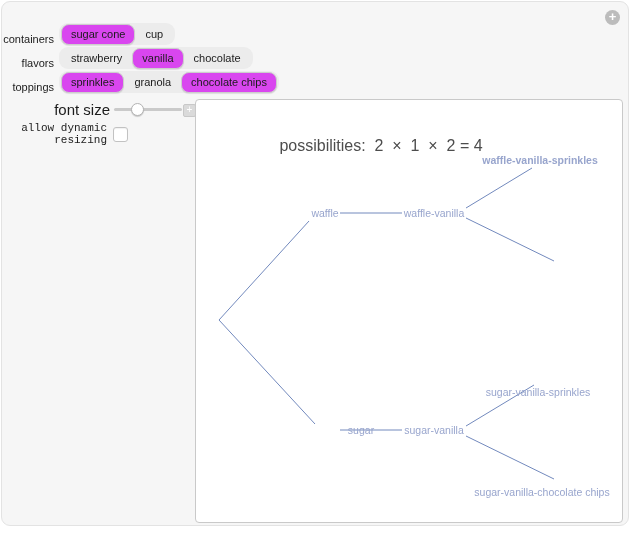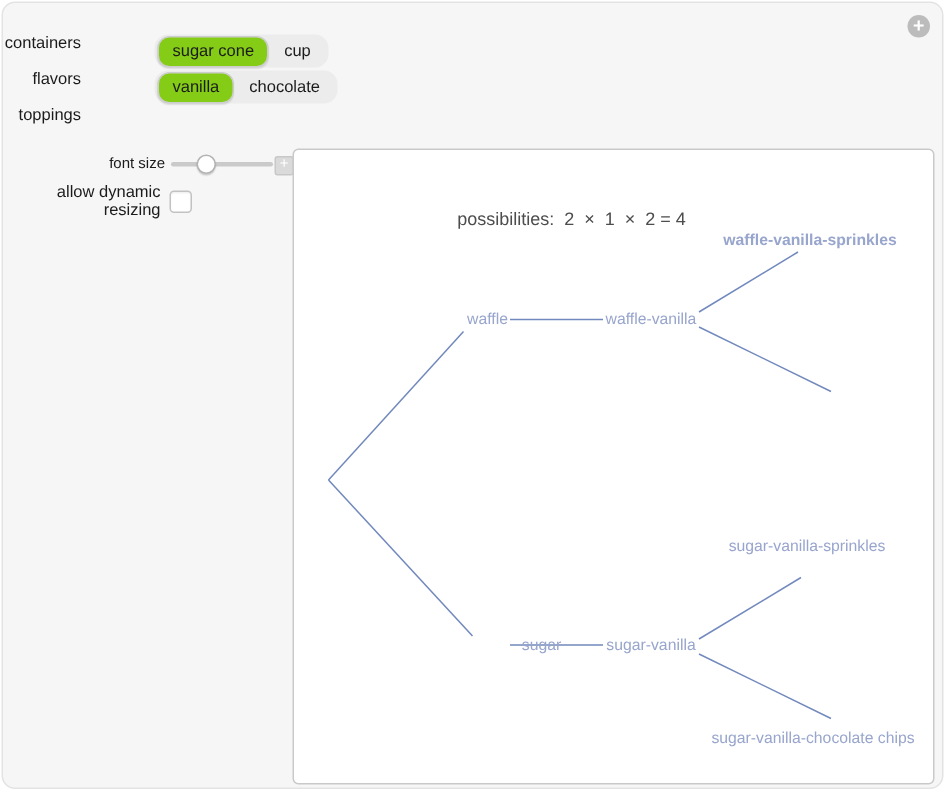--- a/index.html
+++ b/index.html
@@ -12,77 +12,77 @@
     position:absolute;left:1px;top:1px;width:626px;height:523px;
     background:#f6f6f6;border:1px solid #e3e3e3;border-radius:9px;
   }
   
   .expand-btn{
     position:absolute;left:603px;top:8px;width:15px;height:15px;border-radius:50%;
     background:#bcbcbc;color:#ffffff;font-size:13px;line-height:14px;text-align:center;
     font-weight:bold;cursor:pointer;user-select:none;
   }
   
-  .ctl-row{position:absolute;left:0;display:flex;align-items:flex-start;gap:44px;}
+  .ctl-row{position:absolute;left:0;display:flex;align-items:flex-end;}
   .ctl-label{
     width:52px;text-align:right;font-size:11px;color:#1b1b1b;flex:none;margin-right:5px;
   }
   .setter-bar{
     display:inline-flex;align-items:center;background:#ececec;border-radius:9px;
     padding:1px 2px;height:22px;box-sizing:border-box;
   }
   .opt{
     font-size:11px;color:#1b1b1b;padding:3px 9px;border-radius:8px;border:1px solid transparent;
     background:transparent;cursor:pointer;white-space:nowrap;line-height:13px;
   }
   .opt.sel{
-    background:#84cc16;border-color:#cdcdcd;box-shadow:0 1px 1px rgba(0,0,0,0.10);
+    background:#d946ef;border-color:#cdcdcd;box-shadow:0 1px 1px rgba(0,0,0,0.10);
   }
   
   .slider-row{position:absolute;left:0;top:99px;height:16px;display:flex;align-items:center;}
-  .slider-label{width:108px;text-align:right;font-size:10px;color:#1b1b1b;flex:none;}
+  .slider-label{width:108px;text-align:right;font-size:15px;color:#1b1b1b;flex:none;}
   .slider-track-wrap{position:relative;width:68px;height:16px;margin-left:4px;flex:none;cursor:pointer;}
   .slider-track{position:absolute;left:0;top:7px;width:68px;height:3px;background:#cacaca;border-radius:2px;}
   .slider-thumb{
     position:absolute;top:2px;left:calc(34% - 6px);width:11px;height:11px;border-radius:50%;
     background:#ffffff;border:1px solid #b3b3b3;box-shadow:0 1px 1px rgba(0,0,0,0.18);cursor:pointer;
   }
   .stepper-btn{
     position:absolute;left:181px;top:102px;width:11px;height:11px;background:#dadada;
     border:1px solid #c8c8c8;border-radius:2px;color:#ffffff;font-size:10px;line-height:9px;
     text-align:center;cursor:pointer;user-select:none;
   }
   
   .check-row{position:absolute;left:0;top:120px;display:flex;align-items:center;}
-  .check-label{width:105px;text-align:right;font-size:11px;color:#1b1b1b;flex:none;margin-right:6px;}
+  .check-label{width:105px;text-align:right;font-size:11px;color:#1b1b1b;flex:none;margin-right:6px;font-family:Liberation Mono, monospace;}
   .checkbox{
     width:13px;height:13px;background:#ffffff;border:1px solid #c2c2c2;border-radius:3px;
     box-shadow:inset 0 1px 1px rgba(0,0,0,0.06);cursor:pointer;flex:none;
   }
   
   .panel{
     position:absolute;left:193px;top:97px;width:428px;height:424px;background:#ffffff;
     border:1px solid #c9c9c9;border-radius:4px;box-sizing:border-box;
   }
   .diagram-title{
     position:absolute;left:185px;top:46px;transform:translate(-50%,-50%);
-    font-size:12px;color:#4d4d4d;white-space:pre;
+    font-size:16px;color:#4d4d4d;white-space:pre;
   }
   .edges-svg{position:absolute;left:0;top:0;width:428px;height:424px;}
   .edges-svg line{stroke:#7289bd;stroke-width:1;}
   .node{
     position:absolute;transform:translate(-50%,-50%);font-size:10.5px;color:#98a5cd;white-space:nowrap;
   }
   .n-waffle{left:129px;top:113px;}
   .n-waffle-vanilla{left:238px;top:113px;}
   .n-sugar{left:129px;top:330px;margin-left:36px;}
   .n-sugar-vanilla{left:238px;top:330px;}
   .n-wvs{left:344px;top:60px;font-weight:bold;}
   .n-wvc{left:347px;top:169px;}
-  .n-svs{left:342px;top:264px;}
+  .n-svs{left:342px;top:292px;}
   .n-svc{left:346px;top:392px;}
   
   .row-containers{top:21px;}
   .row-flavors{top:45px;}
   .row-toppings{top:69px;}
 </style>
 </head>
 <body>
 
 <div class="frame">
@@ -93,27 +93,33 @@
     <span class="ctl-label">containers</span>
     <div class="setter-bar">
       <button class="opt sel">sugar cone</button>
       <button class="opt">cup</button>
     </div>
   </div>
 
   <div class="ctl-row row-flavors">
     <span class="ctl-label">flavors</span>
     <div class="setter-bar">
+      <button class="opt">strawberry</button>
       <button class="opt sel">vanilla</button>
       <button class="opt">chocolate</button>
     </div>
   </div>
 
   <div class="ctl-row row-toppings">
     <span class="ctl-label">toppings</span>
+    <div class="setter-bar">
+      <button class="opt sel">sprinkles</button>
+      <button class="opt">granola</button>
+      <button class="opt sel">chocolate chips</button>
+    </div>
   </div>
 
   <div class="slider-row">
     <span class="slider-label">font size</span>
     <div class="slider-track-wrap">
       <div class="slider-track"></div>
       <div class="slider-thumb"></div>
     </div>
   </div>
   <div class="stepper-btn">+</div>

